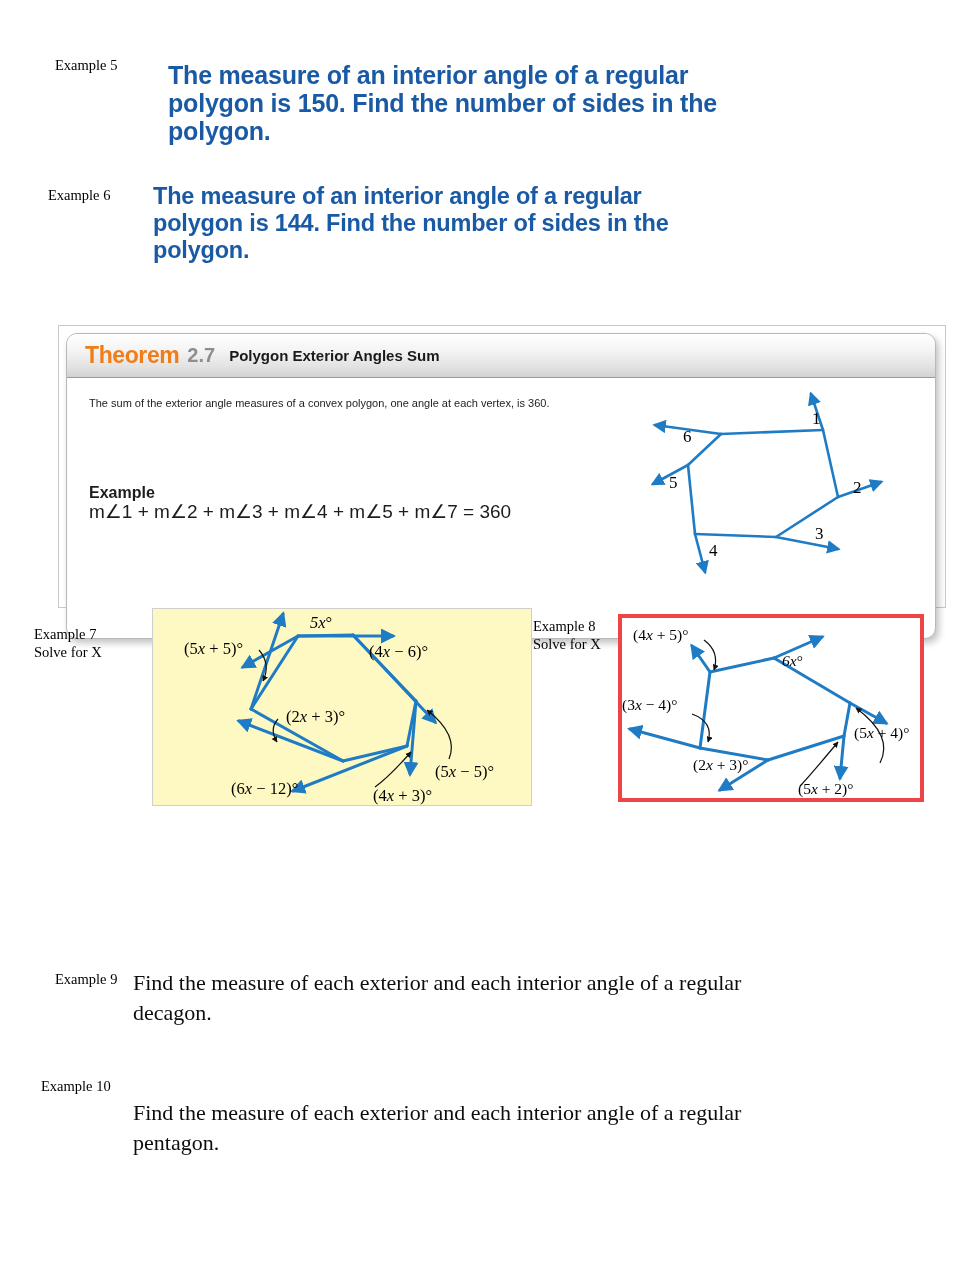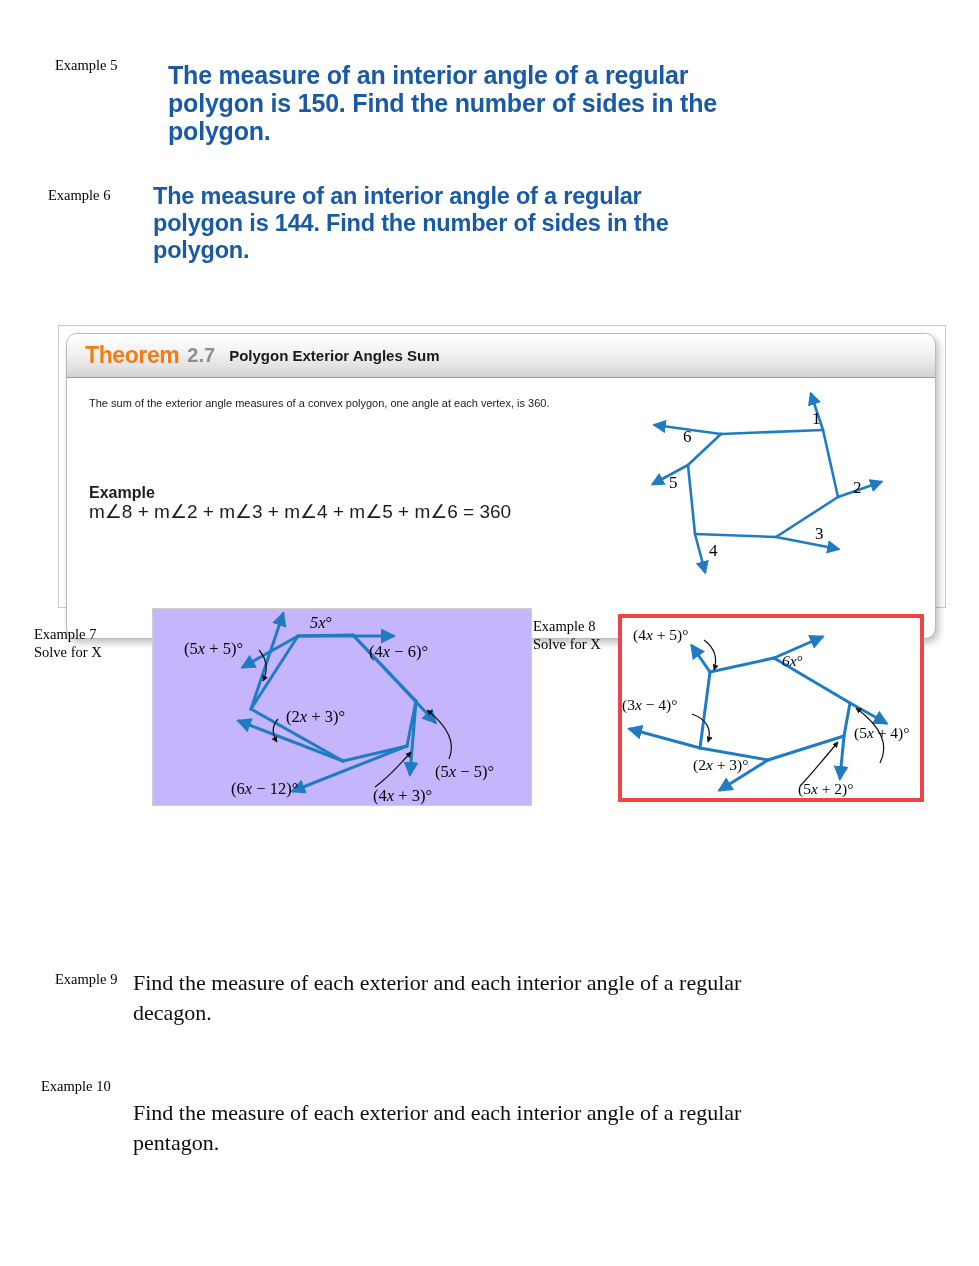--- a/index.html
+++ b/index.html
@@ -137,21 +137,21 @@
     white-space: nowrap;
   }
 
   
   #ex7-frame {
     left: 152px;
     top: 608px;
     width: 380px;
     height: 198px;
     border: 1px solid #cfcfcf;
-    background: #c4b5fd;
+    background: #fef9c3;
     box-sizing: border-box;
   }
   #ex8-frame {
     left: 618px;
     top: 614px;
     width: 306px;
     height: 188px;
     border: 4px solid #ef4444;
     background: #ffffff;
     box-sizing: border-box;
@@ -174,21 +174,21 @@
   <div id="theorem-header">
     <span class="th-word">Theorem</span>
     <span class="th-num">2.7</span>
     <span class="th-title">Polygon Exterior Angles Sum</span>
   </div>
 
   <div class="abs th-body" id="th-statement">The sum of the exterior angle measures of a convex polygon, one angle at each vertex, is 360.</div>
 
   <div class="abs th-body" id="th-example-label">Example</div>
 
-  <div class="abs" id="th-equation">m∠8 + m∠2 + m∠3 + m∠4 + m∠5 + m∠6 = 360</div>
+  <div class="abs" id="th-equation">m∠1 + m∠2 + m∠3 + m∠4 + m∠5 + m∠7 = 360</div>
 
   <svg class="abs diagram-svg" style="left:566px; top:58px;" width="300" height="195" viewBox="0 0 300 195">
     <g fill="none" stroke="#1f7cc4" stroke-width="2.6" stroke-linecap="round">
 
       <path d="M88,42 L190,38"></path>
       <path d="M190,38 L205,105"></path>
       <path d="M205,105 L143,145"></path>
       <path d="M143,145 L62,142"></path>
       <path d="M62,142 L55,73"></path>
       <path d="M55,73 L88,42"></path>

